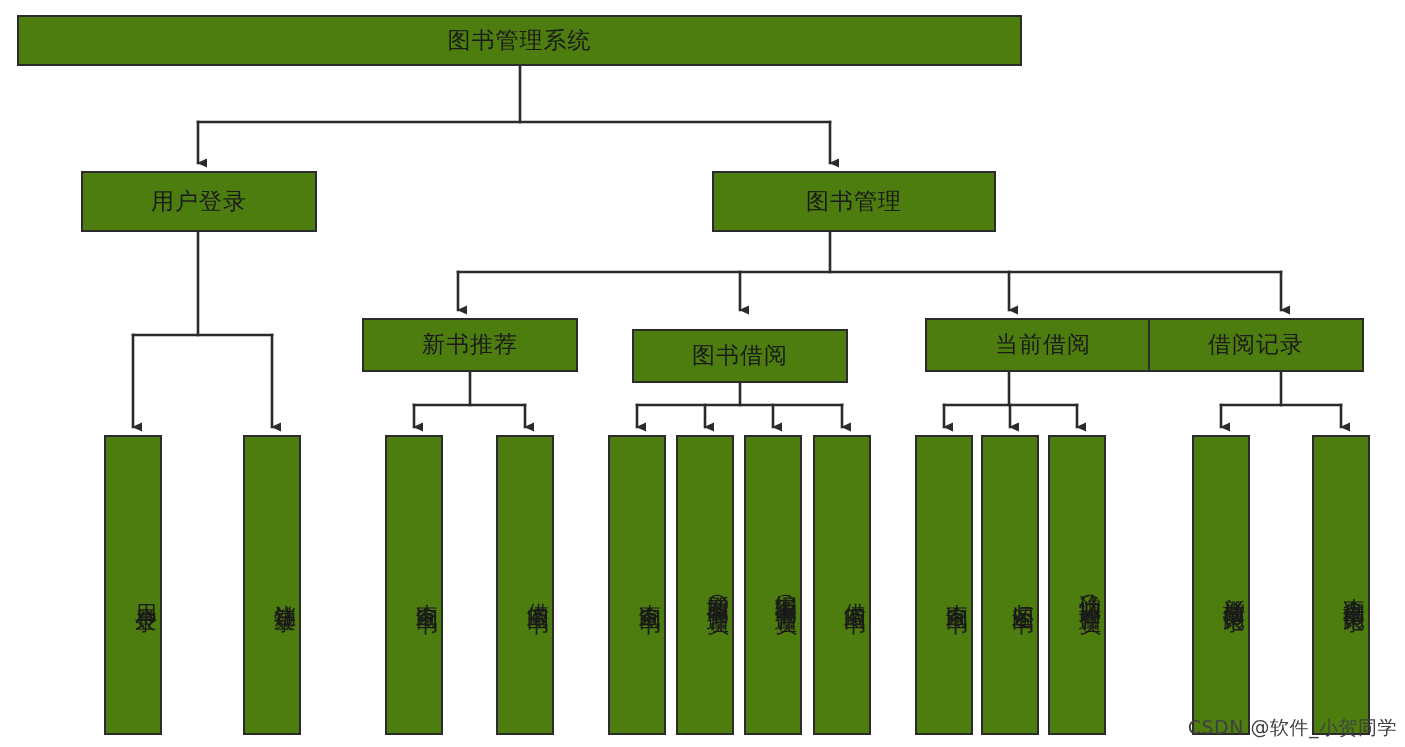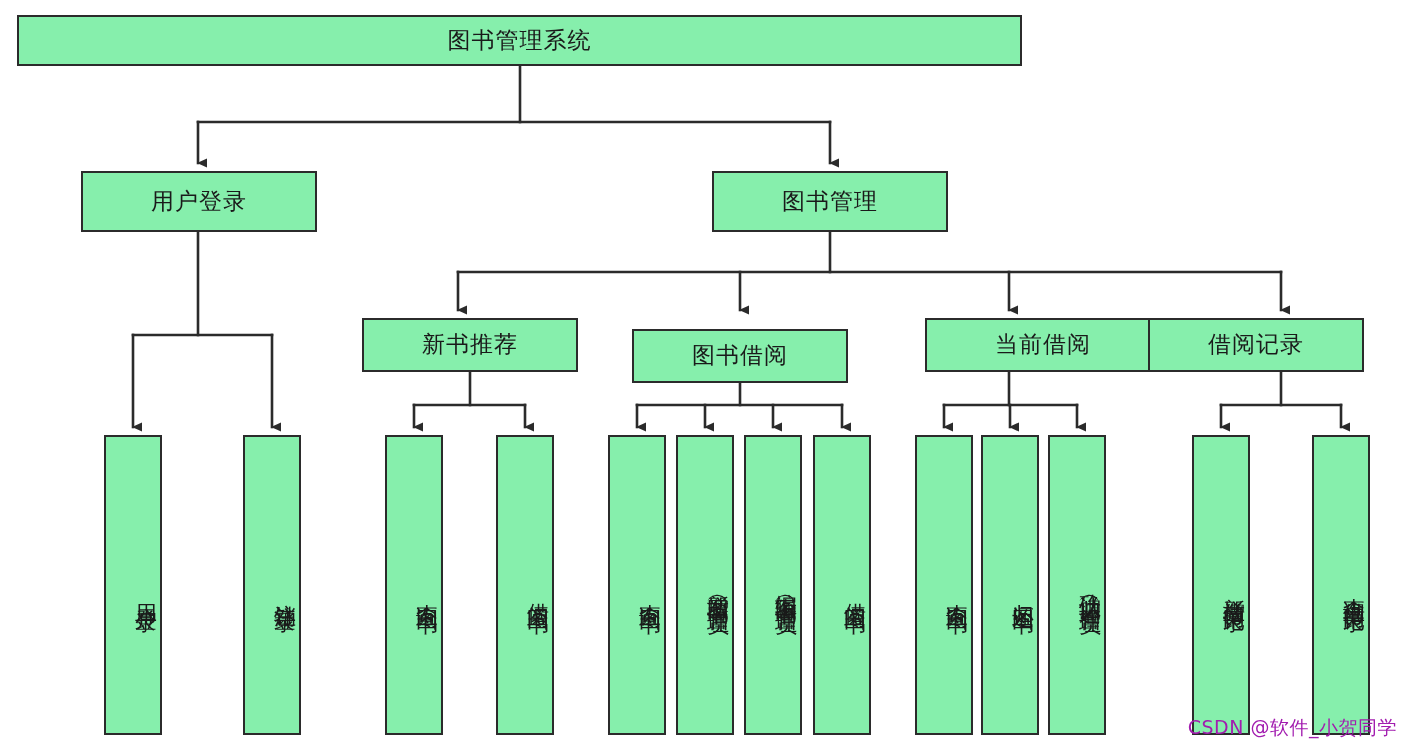--- a/index.html
+++ b/index.html
@@ -22,21 +22,21 @@
     left: 0;
     top: 0;
     width: 1405px;
     height: 747px;
     pointer-events: none;
   }
   .node {
     position: absolute;
     box-sizing: border-box;
     border: 2.2px solid #2b2b2b;
-    background: #86efac;
+    background: #4d7c0f;
     display: flex;
     align-items: center;
     justify-content: center;
     color: #1a1a1a;
   }
   .node.h {
     font-size: 23px;
     letter-spacing: 1px;
     line-height: 1.2;
   }
@@ -51,21 +51,21 @@
     line-height: 1.25;
   }
   .node.v.tall {
     padding-top: 8px;
   }
   .watermark {
     position: absolute;
     right: 8px;
     bottom: 6px;
     font-size: 19px;
-    color: #a21caf;
+    color: #404040;
     letter-spacing: 0.5px;
     white-space: nowrap;
   }
 </style>
 </head>
 <body>
 
 <div id="canvas">
 
   <svg id="wires" viewBox="0 0 1405 747" xmlns="http://www.w3.org/2000/svg">
@@ -120,21 +120,21 @@
   </svg>
 
   <div class="node h" style="left:17px; top:15px; width:1005px; height:51px;">
     <span>图书管理系统</span>
   </div>
 
   <div class="node h" style="left:81px; top:171px; width:236px; height:61px;">
     <span>用户登录</span>
   </div>
 
-  <div class="node h" style="left:712px; top:171px; width:236px; height:61px;">
+  <div class="node h" style="left:712px; top:171px; width:284px; height:61px;">
     <span>图书管理</span>
   </div>
 
   <div class="node h" style="left:362px; top:318px; width:216px; height:54px;">
     <span>新书推荐</span>
   </div>
 
   <div class="node h" style="left:632px; top:318px; width:216px; height:54px;margin-top:11px;">
     <span>图书借阅</span>
   </div>

